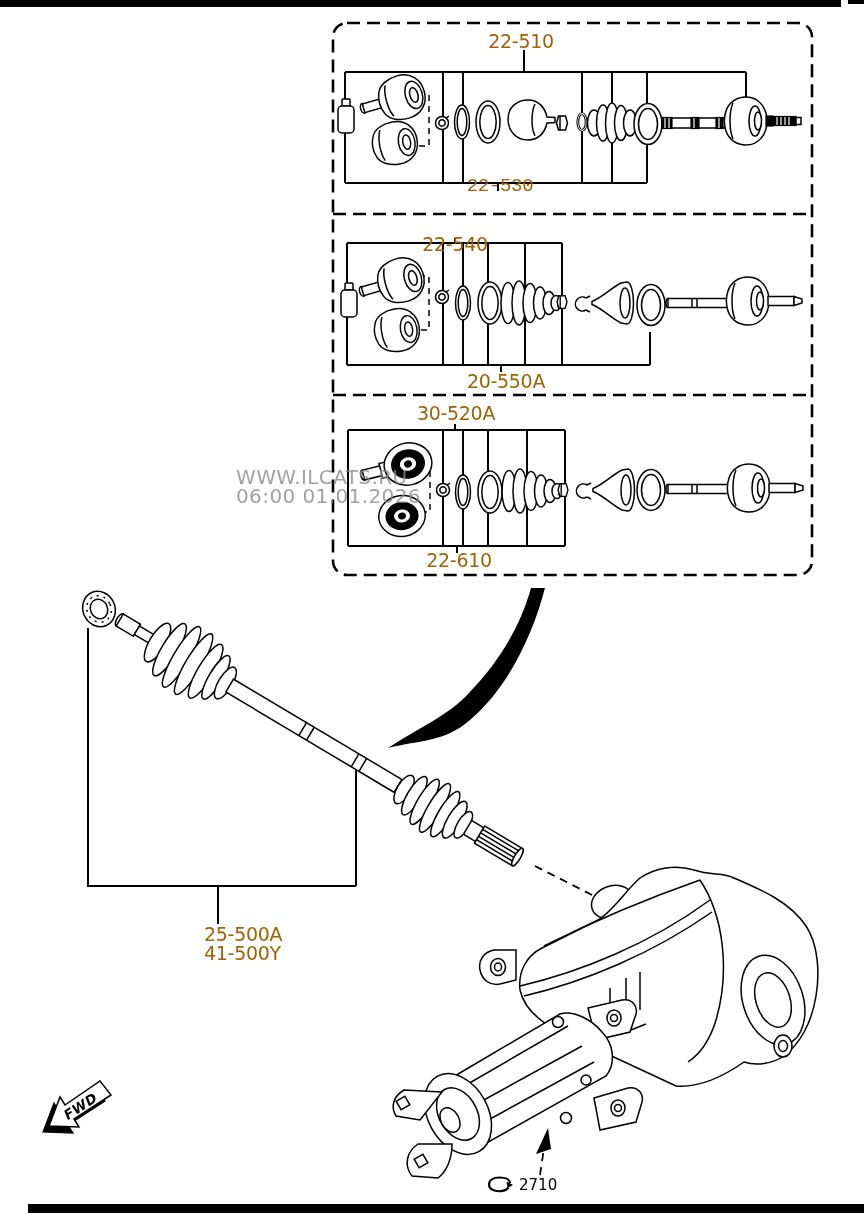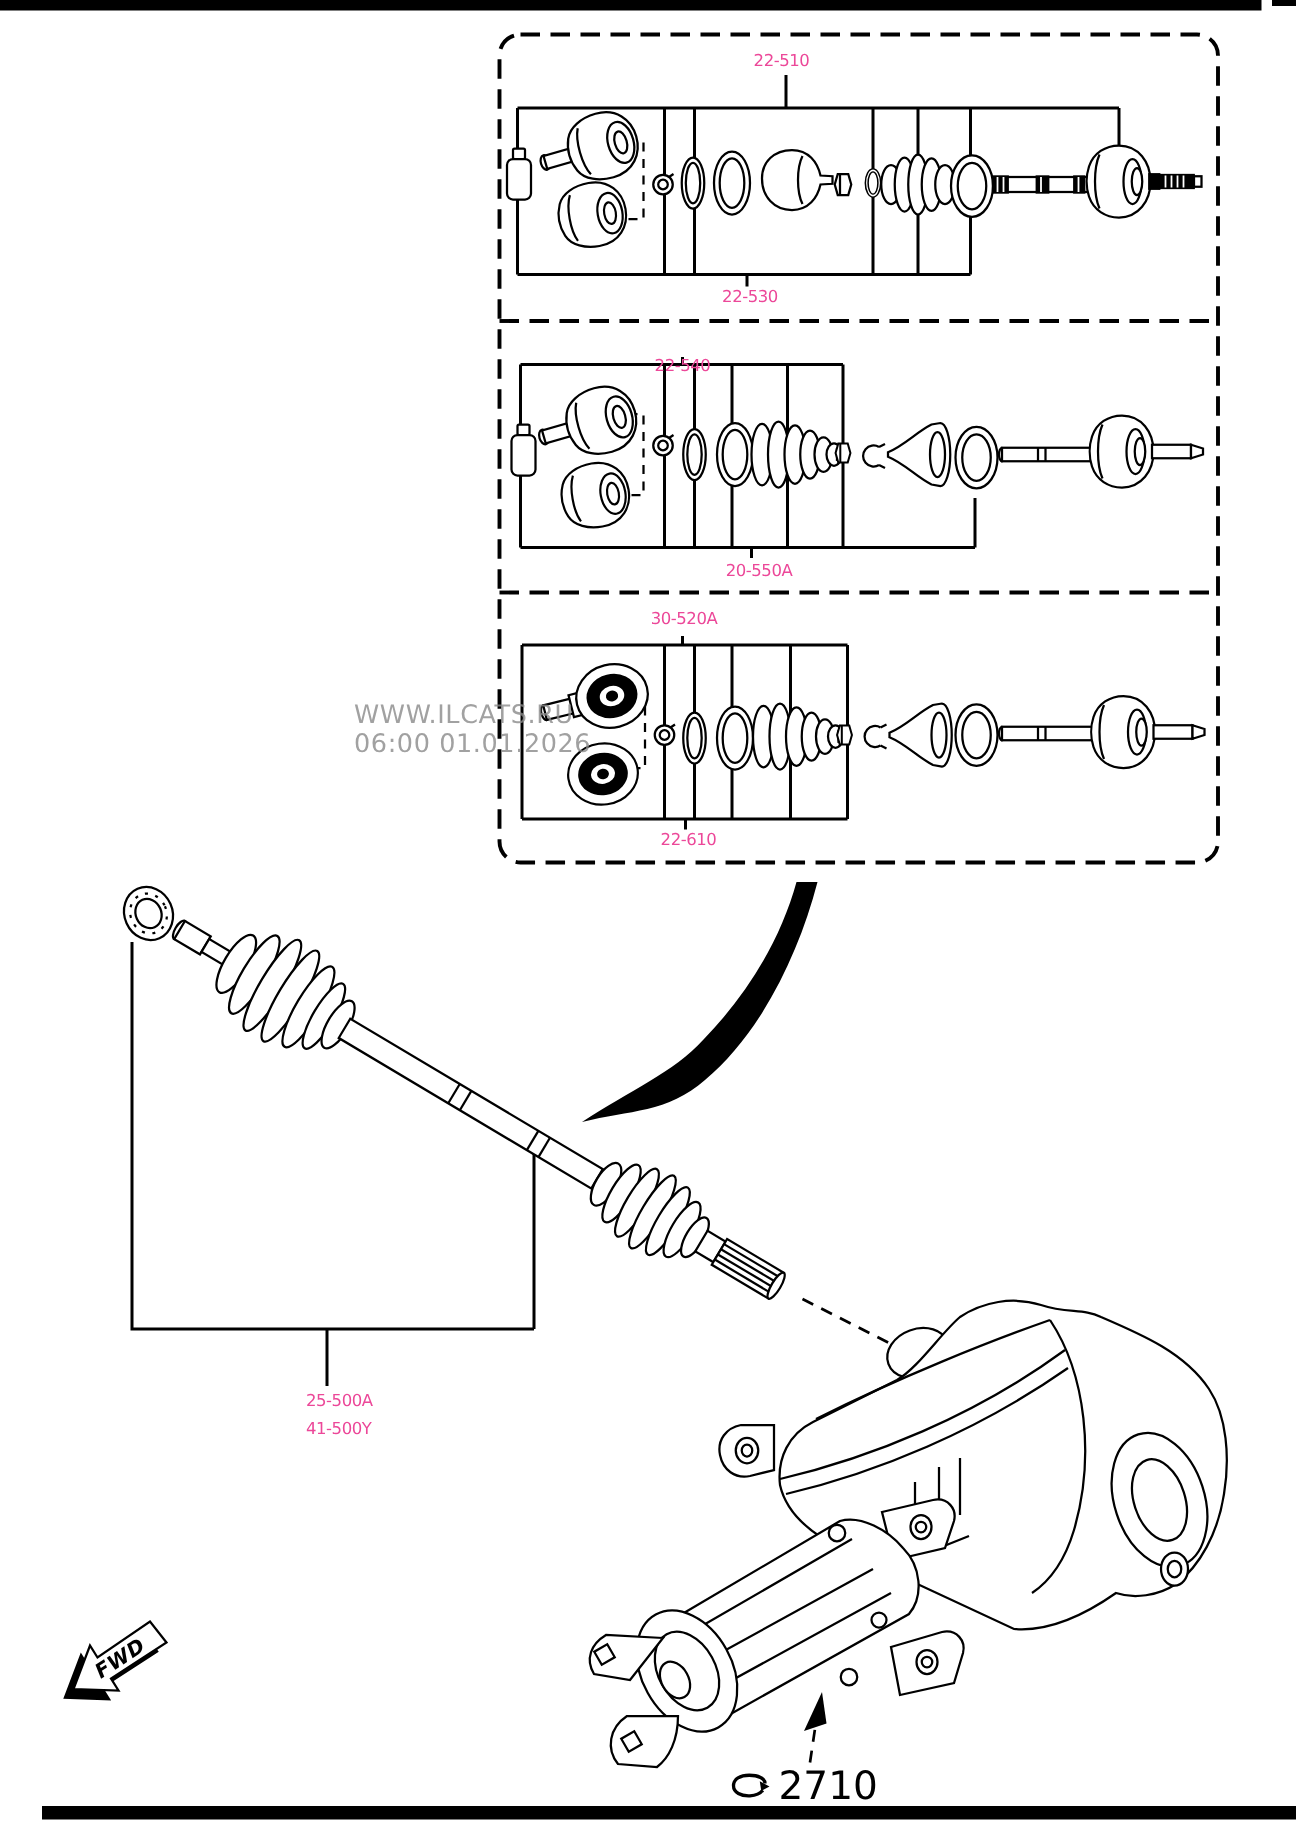--- a/index.html
+++ b/index.html
@@ -10,27 +10,27 @@
   .s  { stroke:#000; stroke-width:1.5; fill:none; }
   .s2 { stroke:#000; stroke-width:2;   fill:none; }
   .w  { stroke:#000; stroke-width:1.5; fill:#fff; }
   .b  { stroke:none; fill:#000; }
   .bs { stroke:#000; stroke-width:1.2; fill:#000; }
   .d  { stroke:#000; stroke-width:2.6; fill:none; stroke-dasharray:13 7; }
   .d2 { stroke:#000; stroke-width:1.5; fill:none; stroke-dasharray:6 5; }
   .d3 { stroke:#000; stroke-width:1.8; fill:none; stroke-dasharray:8 6; }
   .wl { stroke:#fff; stroke-width:1.2; fill:none; }
   
-  .lbl { position:absolute; color:#ec4899; font-size:11px; letter-spacing:-0.3px;
+  .lbl { position:absolute; color:#a16207; font-size:19px; letter-spacing:-0.3px;
          white-space:nowrap; transform:translateX(-50%); line-height:20px; }
   .lbl.leftal { transform:none;margin-left:16px; }
-  .ref { position:absolute; left:486px; top:1176px; font-size:26px; letter-spacing:0;
+  .ref { position:absolute; left:486px; top:1176px; font-size:15px; letter-spacing:0;
          display:flex; align-items:center; gap:5px; color:#000; }
   .wm  { position:absolute; left:236px; top:468px; color:#8a8a8a; opacity:.8;
-         font-size:17px; line-height:19px; letter-spacing:.4px; pointer-events:none; }
+         font-size:20px; line-height:19px; letter-spacing:.4px; pointer-events:none; }
   .fwd { position:absolute; left:62px; top:1098px; font-size:13.5px; font-weight:bold;
          font-style:italic; transform:rotate(-33deg); letter-spacing:.5px; color:#000; }
 </style>
 </head>
 <body>
 
 <div class="page">
 
 <svg class="art" width="864" height="1214" viewBox="0 0 864 1214">
   <defs>
@@ -320,21 +320,21 @@
     <path class="b" d="M 548,1128 L 536,1154 L 551,1149 Z"></path>
   </g>
 
   <g>
     <path class="bs" d="M 43,1132 L 54,1103 L 59,1111 L 94,1086 L 105,1101 L 68,1125 L 73,1133 Z"></path>
     <path class="w" stroke-width="2" d="M 49,1126 L 60,1097 L 65,1105 L 100,1081 L 111,1095 L 74,1119 L 79,1127 Z"></path>
   </g>
 </svg>
 
 <div class="lbl" style="left:521px; top:31px;">22-510</div>
-<div class="lbl" style="left:500px; top:188px;">22-530</div>
+<div class="lbl" style="left:500px; top:176px;font-family:Liberation Mono, monospace;">22-530</div>
 <div class="lbl" style="left:455px; top:218px;margin-top:16px;">22-540</div>
 <div class="lbl" style="left:506px; top:371px;">20-550A</div>
 <div class="lbl" style="left:456px; top:403px;">30-520A</div>
 <div class="lbl" style="left:459px; top:550px;">22-610</div>
 
 <div class="lbl leftal" style="left:188px; top:924px;">25-500A</div>
 <div class="lbl leftal" style="left:188px; top:943px;">41-500Y</div>
 
 <div class="ref">
   <svg width="28" height="18" viewBox="0 0 28 18">

